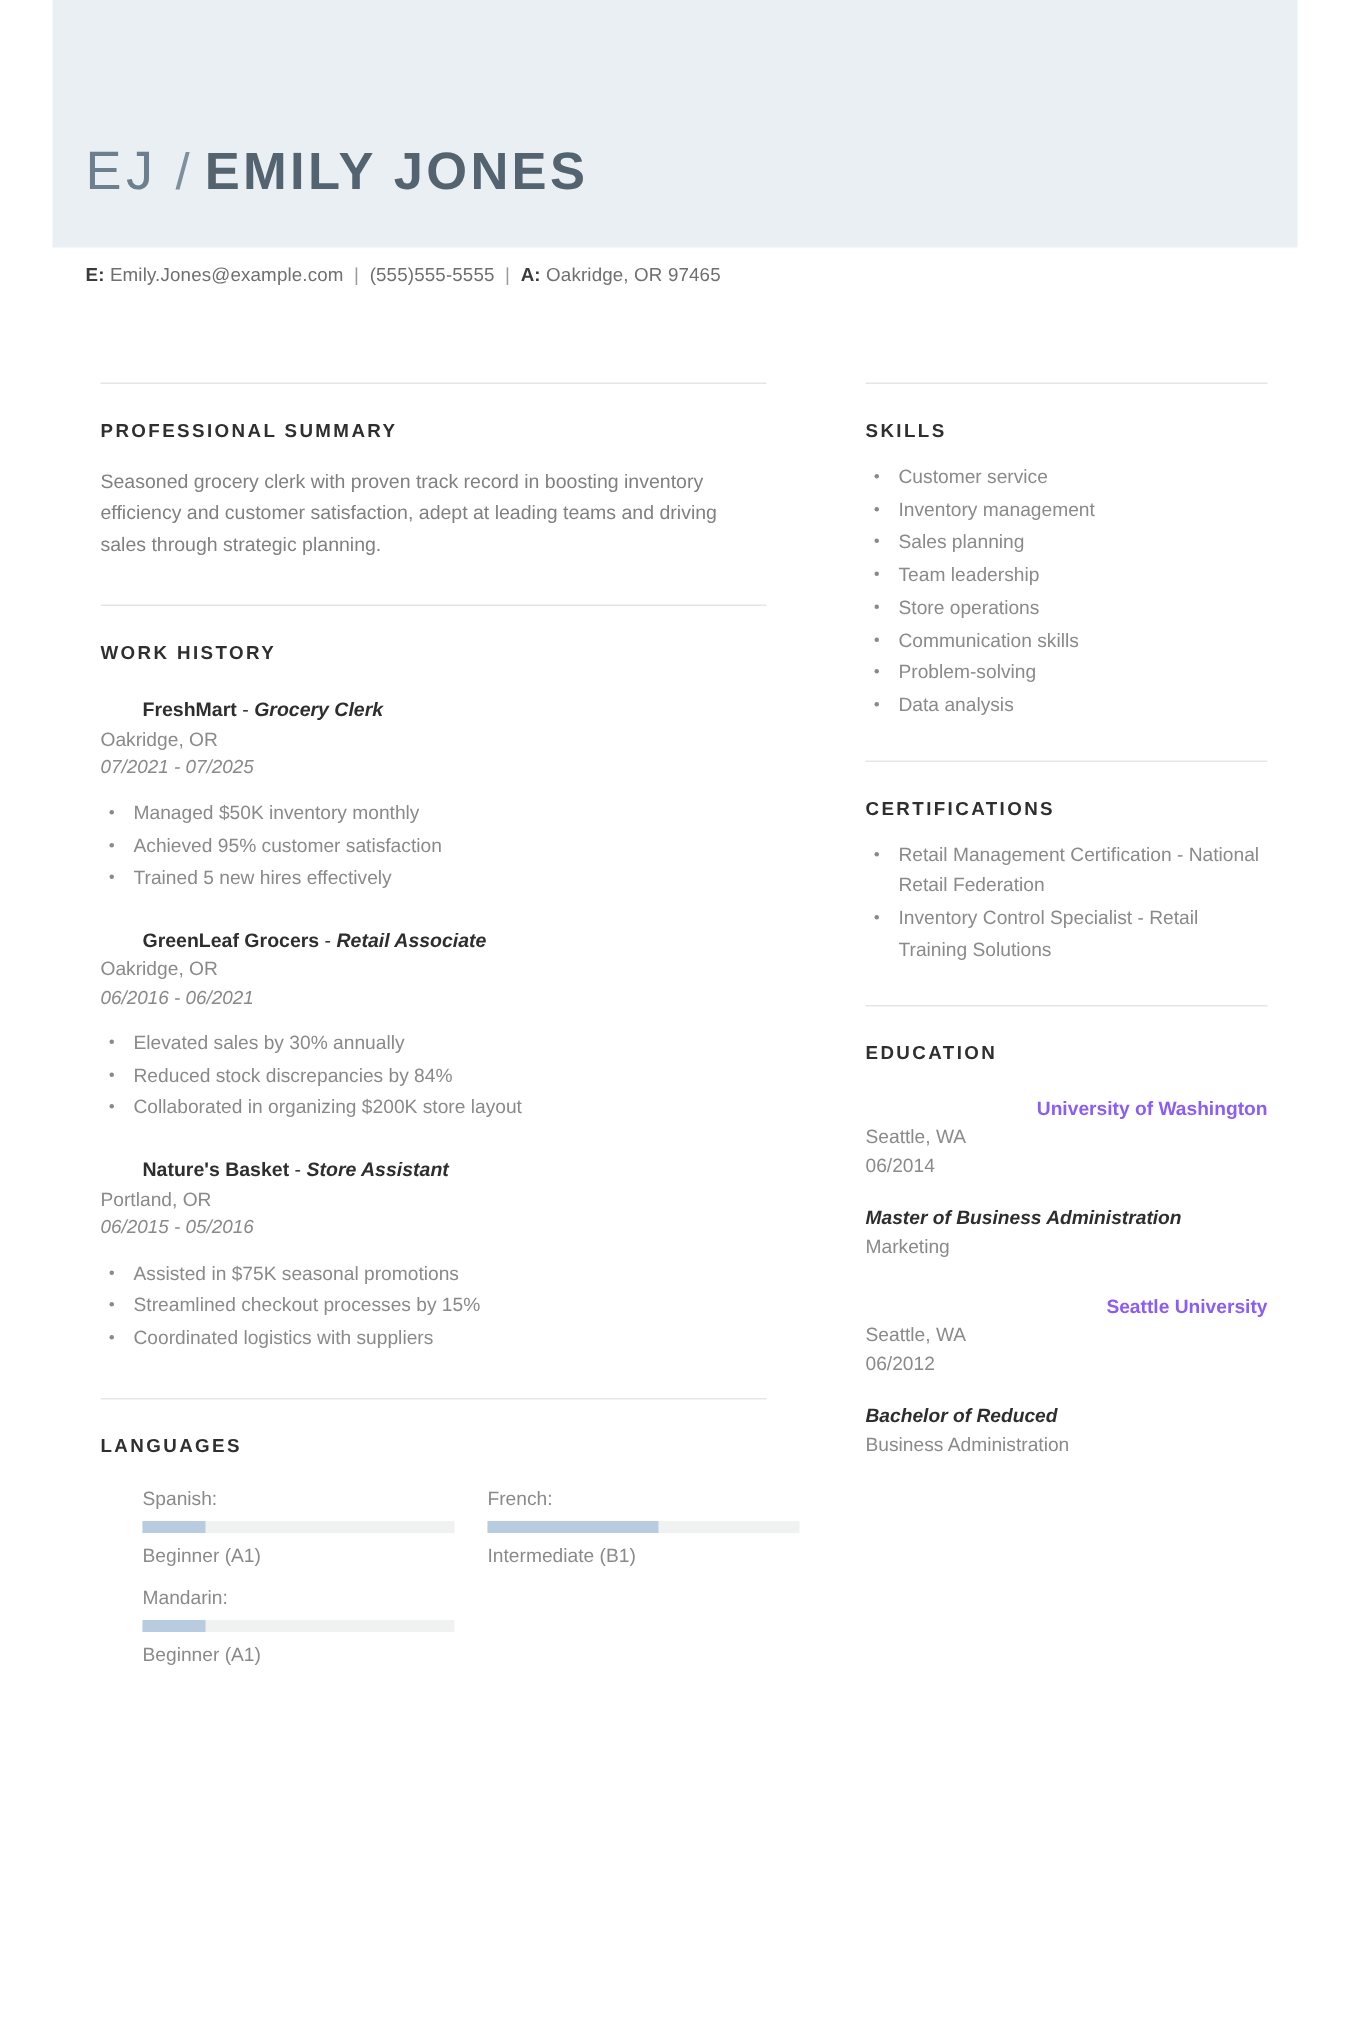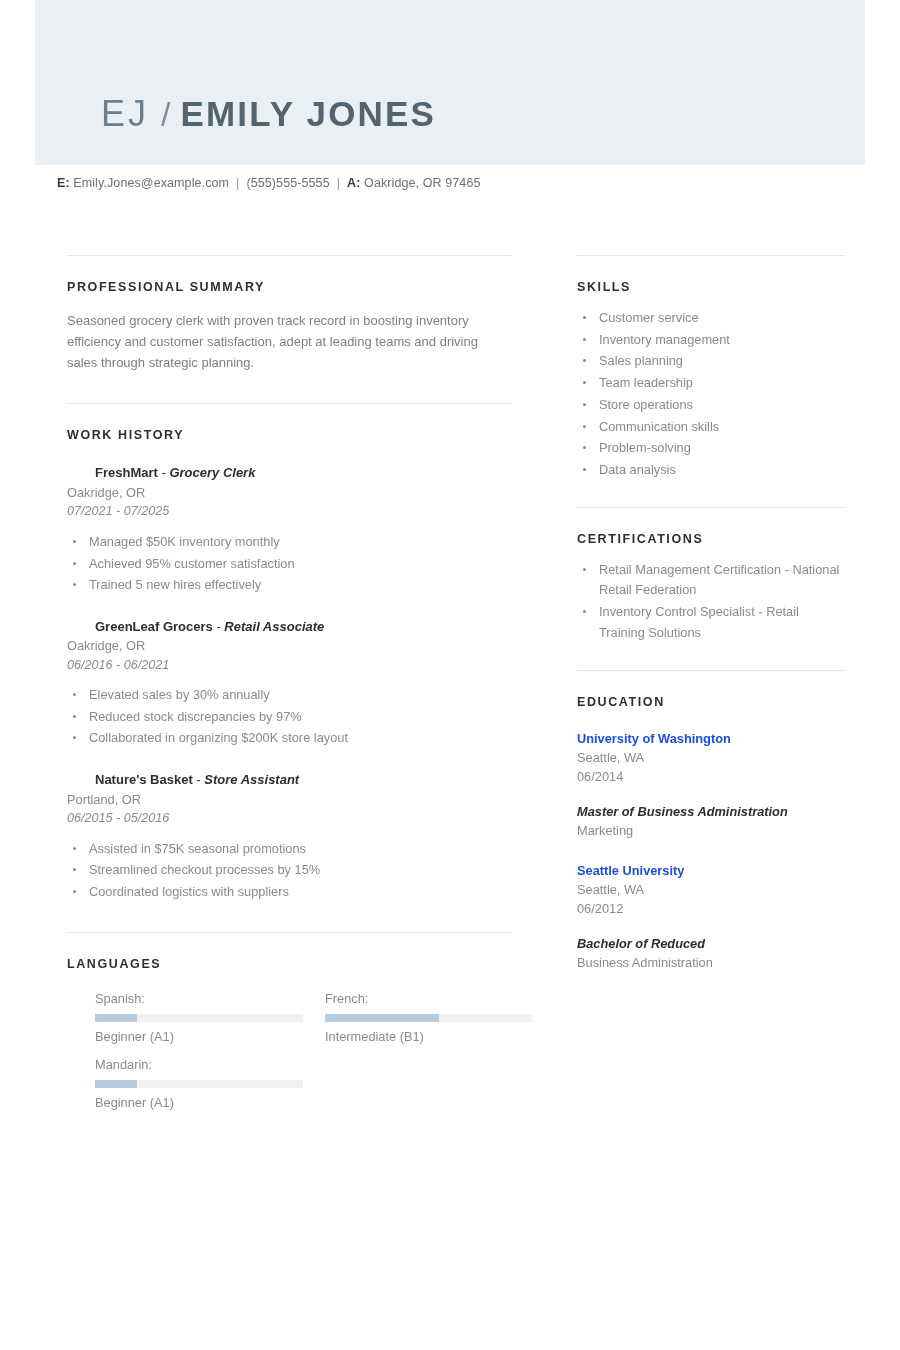--- a/index.html
+++ b/index.html
@@ -37,21 +37,20 @@
     left: 57px;
     top: 96px;
     white-space: nowrap;
     line-height: 1;
   }
   .initials {
     font-size: 36px;
     letter-spacing: 3px;
     font-weight: 400;
     color: #6b7f8e;
-    margin-left: 44px;
   }
   .slash {
     font-size: 34px;
     font-weight: 400;
     color: #7e909d;
     margin: 0 10px 0 12px;
   }
   .fullname {
     font-size: 35px;
     font-weight: 700;
@@ -215,22 +214,23 @@
     width: 3px;
     height: 3px;
     border-radius: 50%;
     background: #8a8a8a;
   }
 
   .edu-block { margin-top: 20px; }
   .edu-school {
     font-size: 12.8px;
     font-weight: 700;
-    color: #1d4ed8;
-    line-height: 1.5;
+    color: #8b5cf6;
+    line-height: 1.5;
+    text-align: right;
   }
   .edu-loc, .edu-date {
     font-size: 12.8px;
     color: #8a8a8a;
     line-height: 1.5;
   }
   .edu-degree {
     font-size: 12.8px;
     font-weight: 700;
     font-style: italic;
@@ -282,21 +282,21 @@
             <li>Achieved 95% customer satisfaction</li>
             <li>Trained 5 new hires effectively</li>
           </ul>
         </div>
         <div class="job">
           <div class="job-head"><span class="job-company">GreenLeaf Grocers</span><span class="job-dash"> - </span><span class="job-role">Retail Associate</span></div>
           <div class="job-loc">Oakridge, OR</div>
           <div class="job-dates">06/2016 - 06/2021</div>
           <ul class="bullets">
             <li>Elevated sales by 30% annually</li>
-            <li>Reduced stock discrepancies by 97%</li>
+            <li>Reduced stock discrepancies by 84%</li>
             <li>Collaborated in organizing $200K store layout</li>
           </ul>
         </div>
         <div class="job">
           <div class="job-head"><span class="job-company">Nature's Basket</span><span class="job-dash"> - </span><span class="job-role">Store Assistant</span></div>
           <div class="job-loc">Portland, OR</div>
           <div class="job-dates">06/2015 - 05/2016</div>
           <ul class="bullets">
             <li>Assisted in $75K seasonal promotions</li>
             <li>Streamlined checkout processes by 15%</li>

